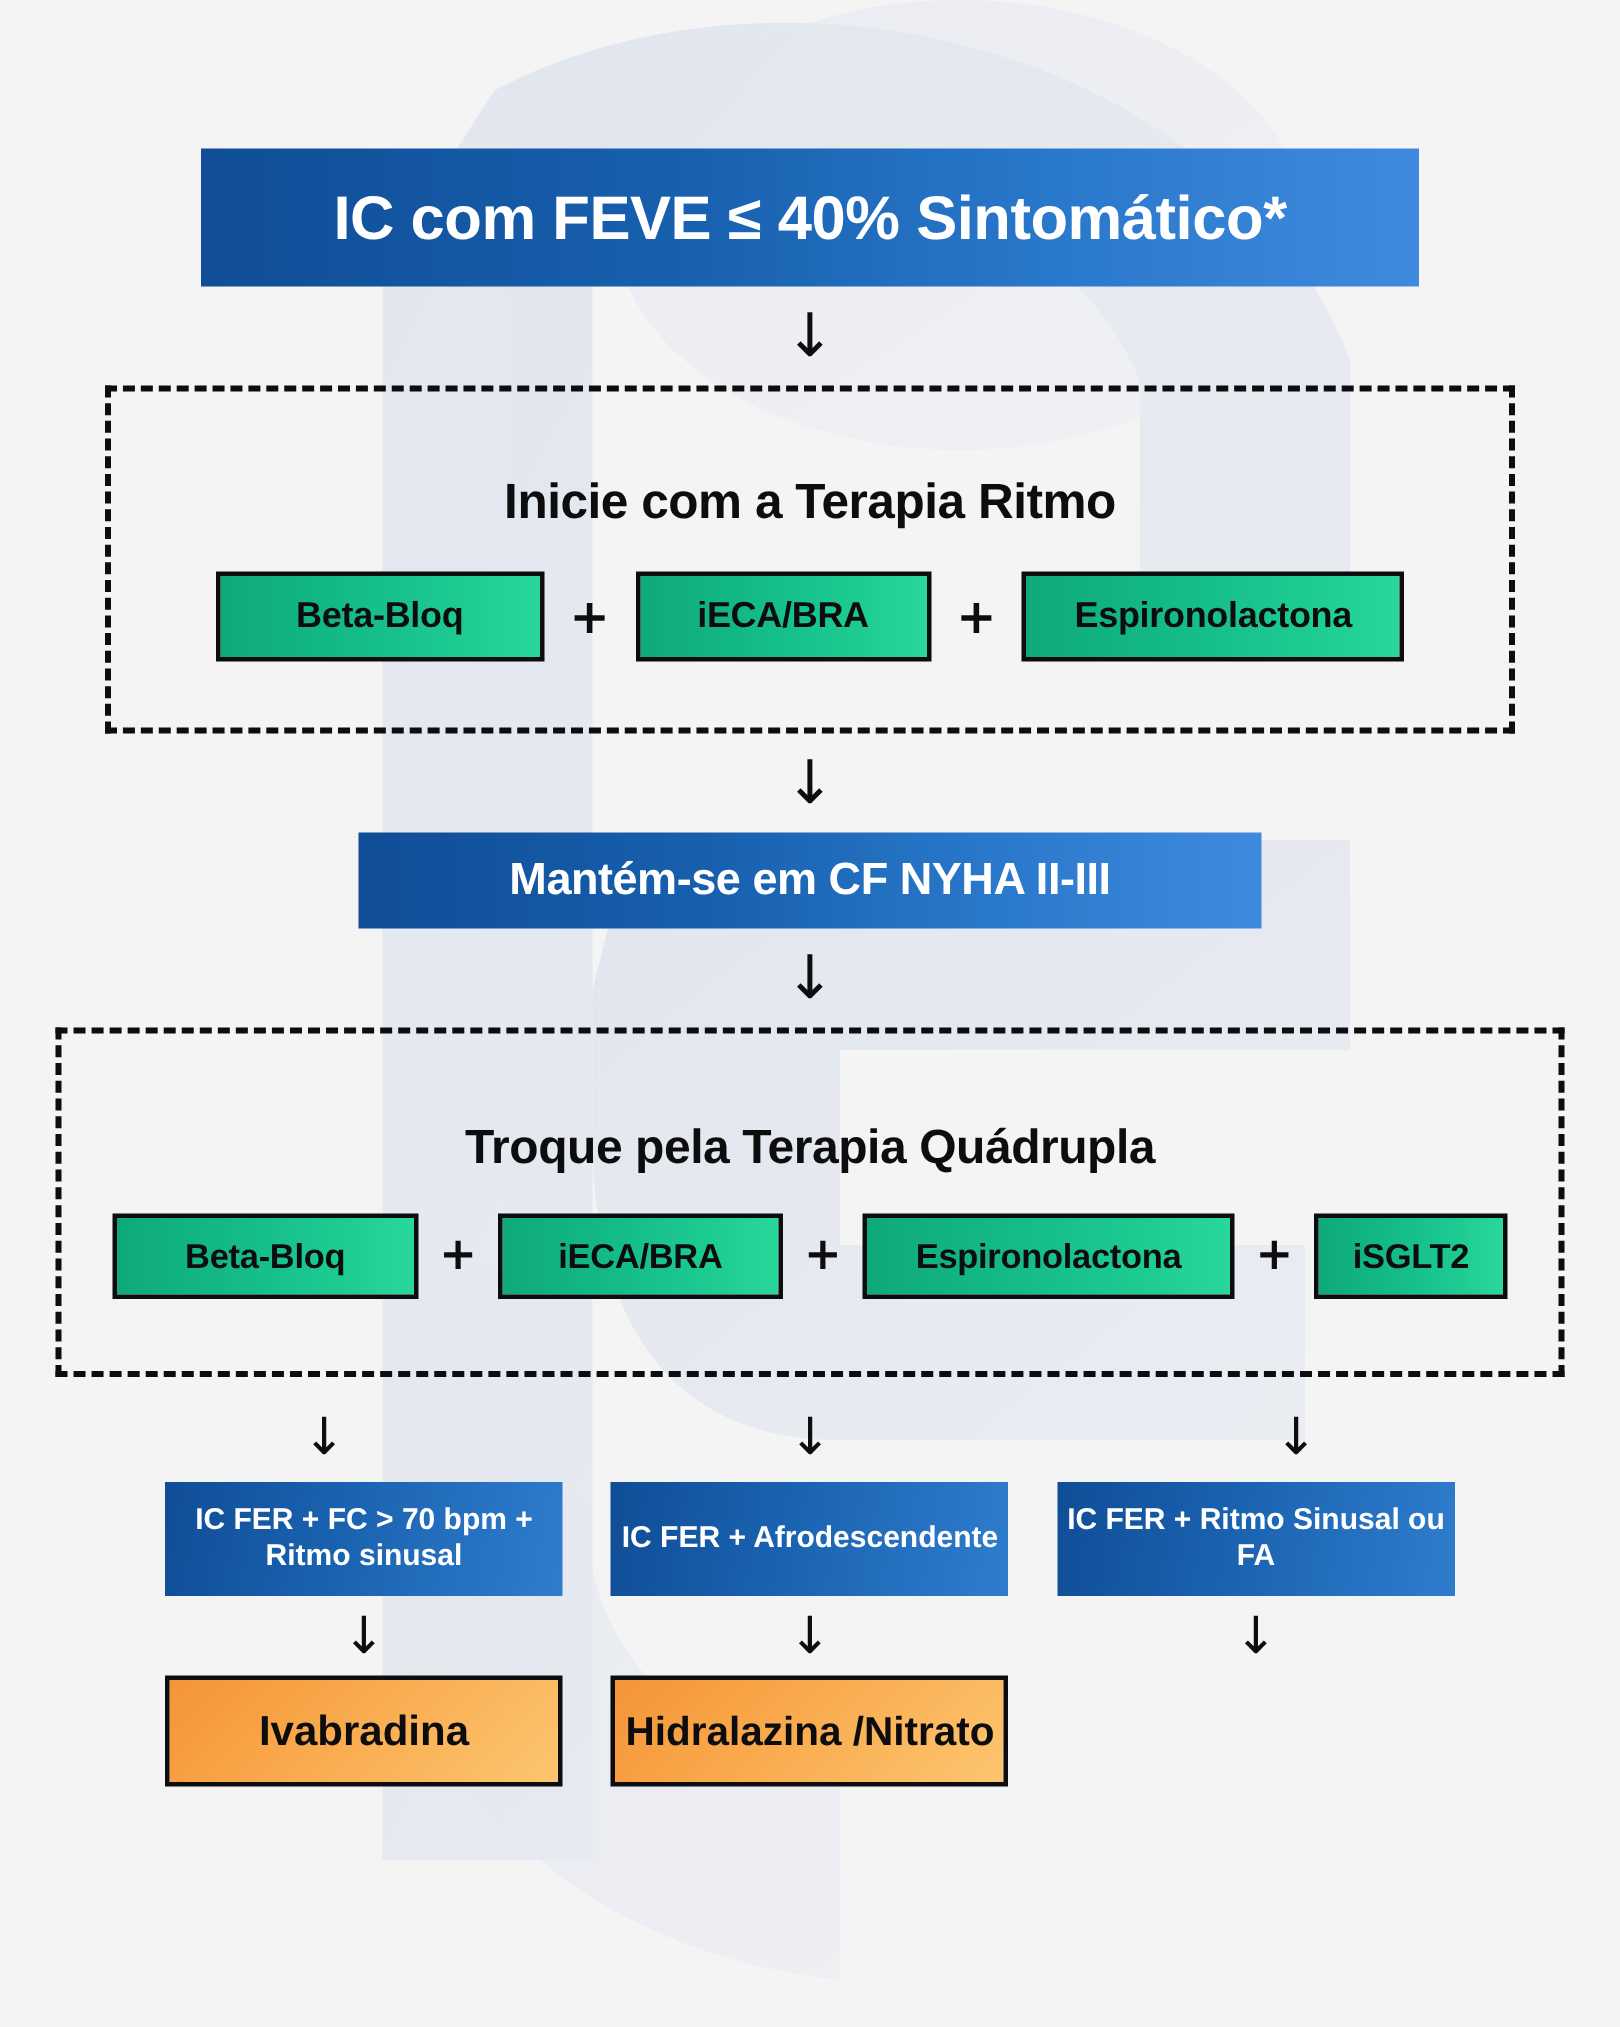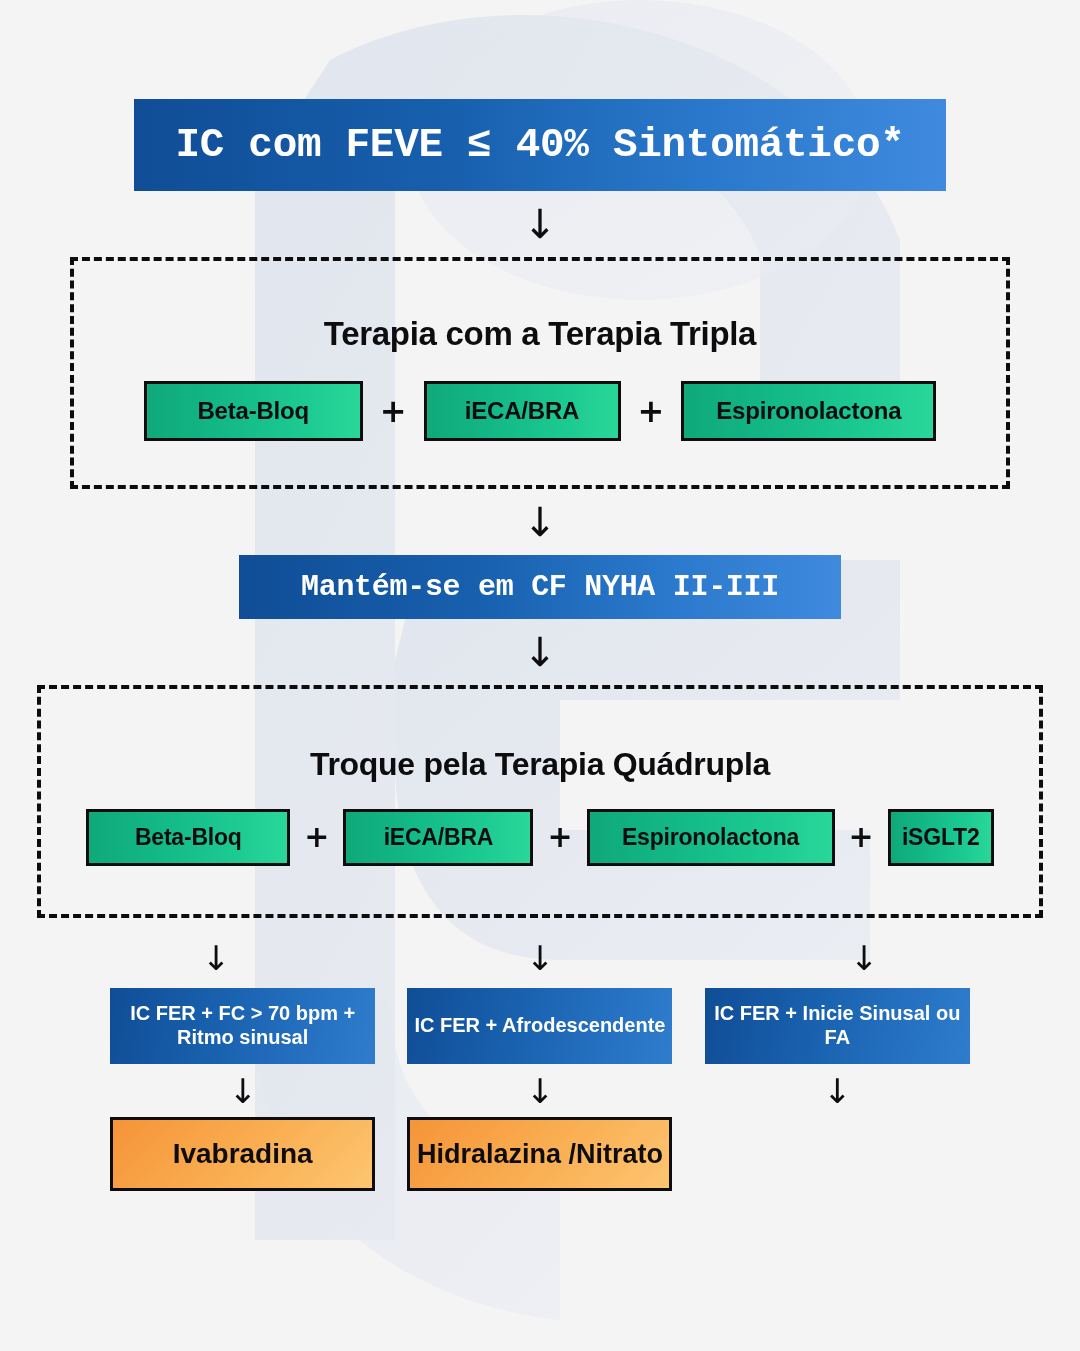--- a/index.html
+++ b/index.html
@@ -41,21 +41,20 @@
   
   .banner {
     background: linear-gradient(90deg, #104d96 0%, #175fad 38%, #2a78cb 70%, #3f8ade 100%);
     color: #ffffff;
     font-weight: 700;
     text-align: center;
     letter-spacing: -0.3px;
     display: flex;
     align-items: center;
     justify-content: center;
-    font-family: Liberation Mono, monospace;
   }
 
   .banner-title {
     width: 812px;
     height: 92px;
     font-size: 41px;
   }
 
   .banner-nyha {
     width: 602px;
@@ -128,21 +127,21 @@
   }
 
   .panel-triple .drug { height: 60px; font-size: 24px; }
   .panel-triple .drug-beta { width: 219px; }
   .panel-triple .drug-ieca { width: 197px; }
   .panel-triple .drug-espiro { width: 255px; }
 
   .panel-quad .drug-beta { width: 204px; }
   .panel-quad .drug-ieca { width: 190px; }
   .panel-quad .drug-espiro { width: 248px; }
-  .panel-quad .drug-isglt { width: 106px; }
+  .panel-quad .drug-isglt { width: 129px; }
 
   .plus {
     font-size: 32px;
     font-weight: 700;
     color: #0d0d0f;
     padding: 0 17px;
     line-height: 1;
     font-family: "DejaVu Sans", sans-serif;
   }
 
@@ -243,21 +242,21 @@
   </g>
 </svg>
 
 <div class="flow">
 
   <div class="banner banner-title">IC com FEVE ≤ 40% Sintomático*</div>
 
   <div class="arrow arrow-main">↓</div>
 
   <div class="panel panel-triple">
-    <div class="panel-heading">Terapia com a Terapia Tripla</div>
+    <div class="panel-heading">Inicie com a Terapia Ritmo</div>
     <div class="drug-row">
       <div class="drug drug-beta">Beta-Bloq</div>
       <div class="plus">+</div>
       <div class="drug drug-ieca">iECA/BRA</div>
       <div class="plus">+</div>
       <div class="drug drug-espiro">Espironolactona</div>
     </div>
   </div>
 
   <div class="arrow arrow-main">↓</div>
@@ -299,20 +298,20 @@
       <div class="drugbox">Ivabradina</div>
     </div>
 
     <div class="branch">
       <div class="cond">IC FER + Afrodescendente</div>
       <div class="arrow branch-arrow">↓</div>
       <div class="drugbox drugbox-2lines">Hidralazina /Nitrato</div>
     </div>
 
     <div class="branch">
-      <div class="cond">IC FER + Inicie Sinusal ou FA</div>
+      <div class="cond">IC FER + Ritmo Sinusal ou FA</div>
       <div class="arrow branch-arrow">↓</div>
     </div>
 
   </div>
 
 
 </div>
 
 </body></html>

